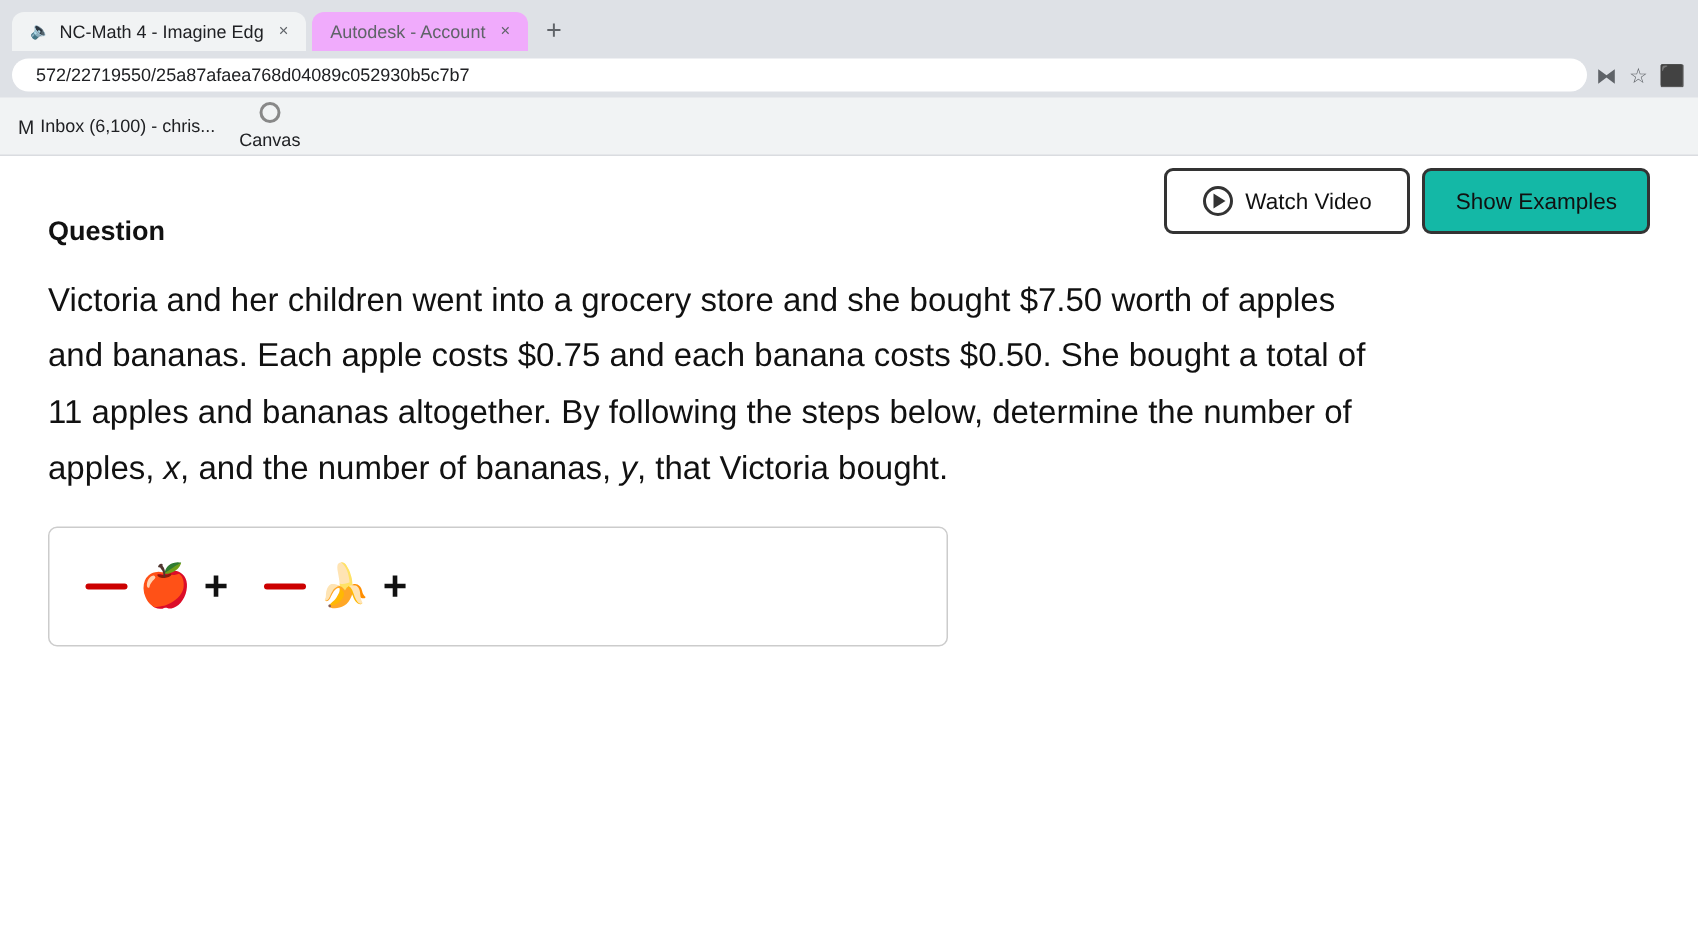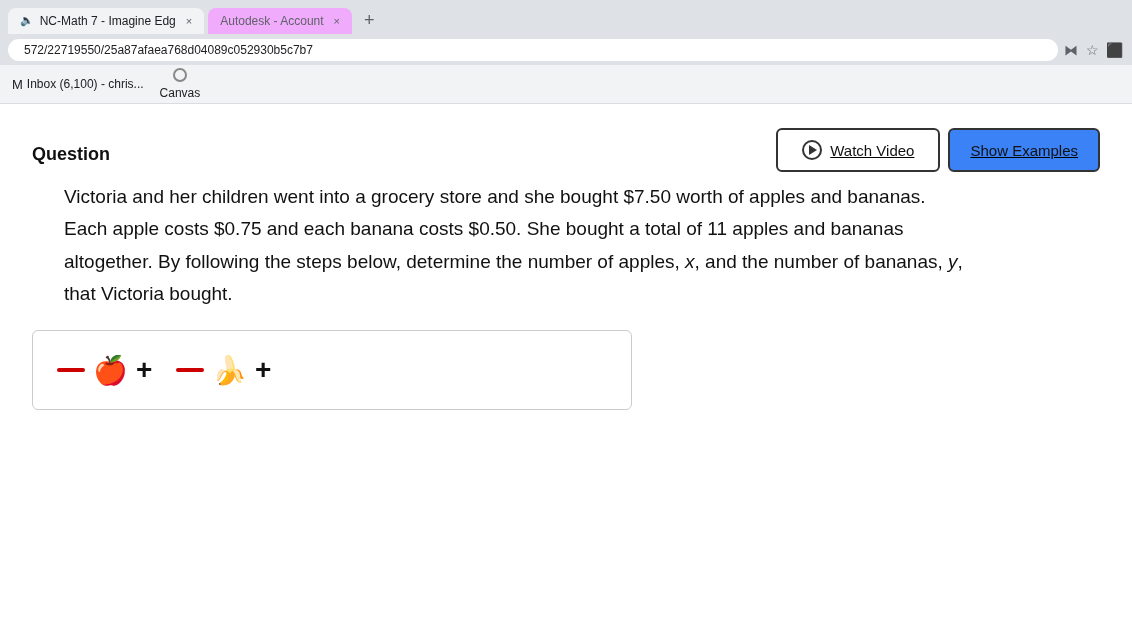--- a/index.html
+++ b/index.html
@@ -150,25 +150,24 @@
 
     .question-label {
       font-weight: bold;
       font-size: 18px;
       color: #111;
       margin-bottom: 16px;
     }
 
     .buttons-row {
       position: absolute;
-      top: 24px;
+      top: 8px;
       right: 32px;
       display: flex;
       gap: 8px;
-      text-decoration: underline;
     }
 
     .watch-video-btn {
       border: 2px solid #333;
       background: white;
       border-radius: 6px;
       padding: 10px 24px;
       font-size: 15px;
       color: #111;
       cursor: pointer;
@@ -193,36 +192,35 @@
       width: 0;
       height: 0;
       border-top: 5px solid transparent;
       border-bottom: 5px solid transparent;
       border-left: 8px solid #333;
       margin-left: 2px;
     }
 
     .show-examples-btn {
       border: 2px solid #333;
-      background: #3b82f6;
+      background: #14b8a6;
       border-radius: 6px;
       padding: 10px 20px;
       font-size: 15px;
       color: #111;
       cursor: pointer;
       font-weight: 500;
     }
 
     .question-text {
-      font-size: 19px;
+      font-size: 22px;
       color: #111;
       line-height: 1.7;
       margin-bottom: 20px;
       max-width: 900px;
-      margin-left: 32px;
     }
 
     .question-text .math-var {
       font-style: italic;
     }
 
     .determine-section {
       font-size: 16px;
       color: #111;
       line-height: 1.6;
@@ -269,21 +267,21 @@
     }
   </style>
 </head>
 <body>
 
 <div class="browser-chrome">
 
   <div class="tab-bar">
     <div class="tab-active">
       <span class="tab-sound">🔈</span>
-      <span>NC-Math 7 - Imagine Edg</span>
+      <span>NC-Math 4 - Imagine Edg</span>
       <span class="tab-close">×</span>
     </div>
     <div class="tab-inactive">
       <span>Autodesk - Account</span>
       <span class="tab-close">×</span>
     </div>
     <button class="tab-new">+</button>
   </div>
 
   <div class="address-bar-row">

